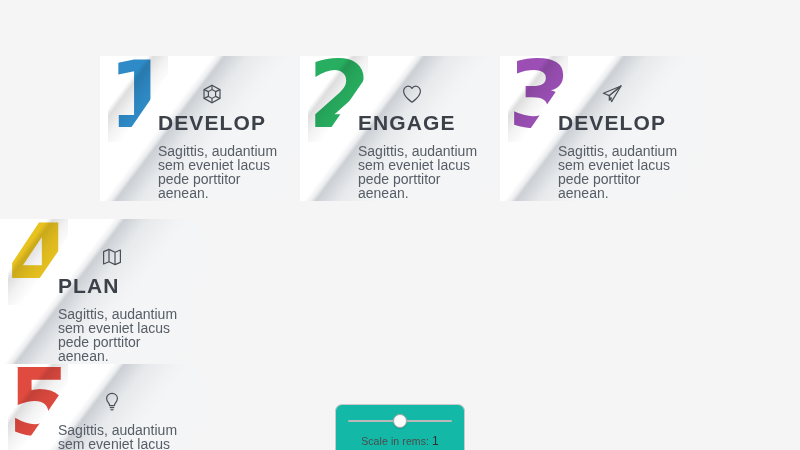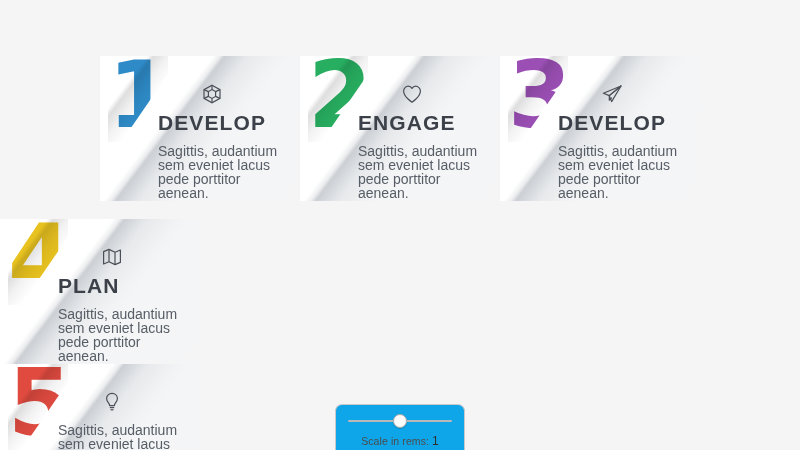--- a/index.html
+++ b/index.html
@@ -147,21 +147,21 @@
   .card-4 .content, .card-5 .content { left: 58px; }
 
   
   .slider-box {
     position: absolute;
     left: 50%;
     transform: translateX(-50%);
     bottom: 0px;
     width: 130px;
     height: 46px;
-    background: #0ea5e9;
+    background: #14b8a6;
     border: 1px solid #c9c9c9;
     border-radius: 7px 7px 0 0;
     border-bottom: none;
     padding-top: 9px;
     text-align: center;
   }
 
   .slider-track-wrap {
     position: relative;
     width: 104px;

